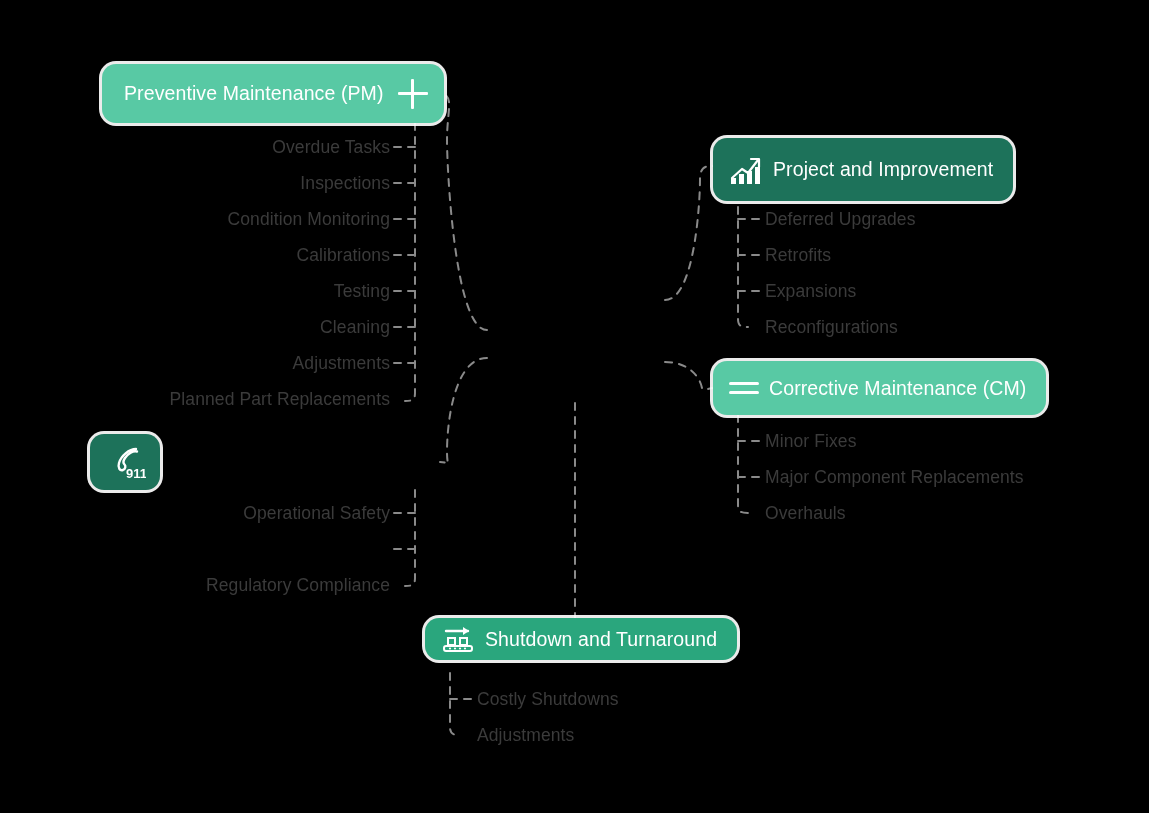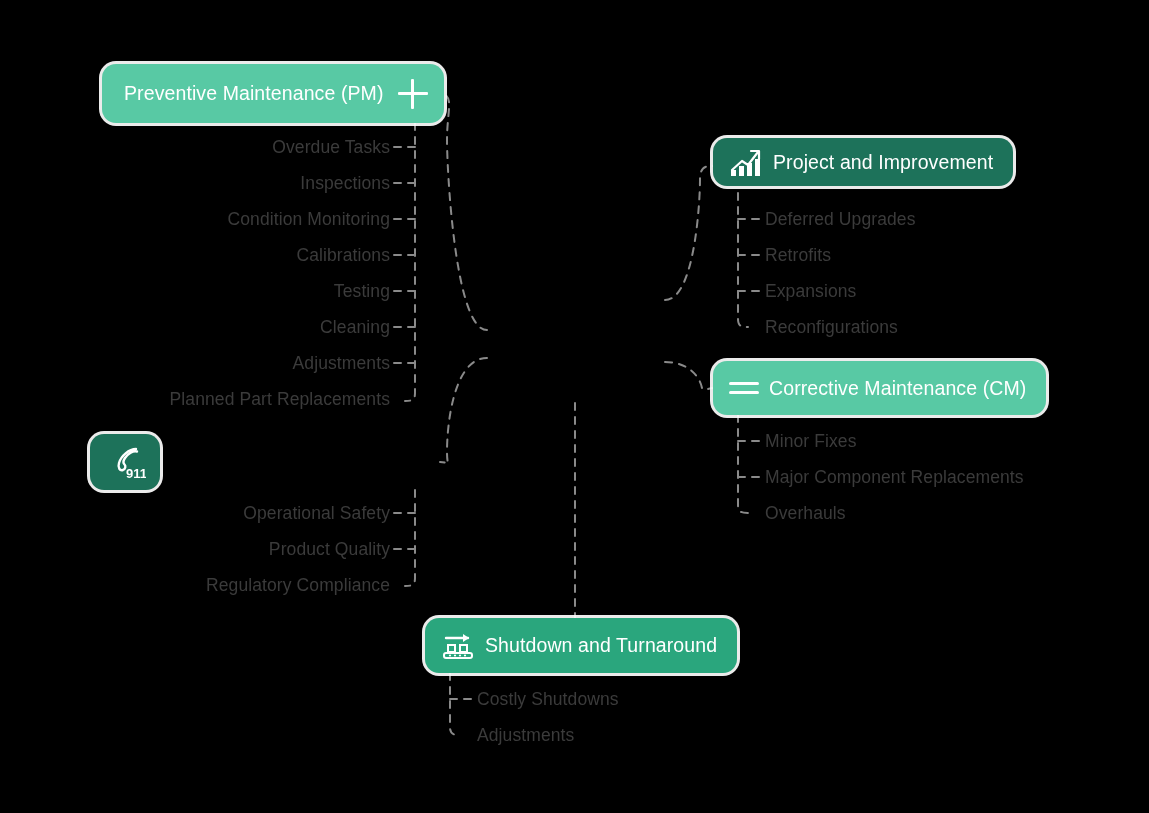--- a/index.html
+++ b/index.html
@@ -32,23 +32,23 @@
     box-shadow:none;
   }
   #center-node .ctitle {
     margin-top:14px; font-size:19.5px; line-height:24px;
     text-align:center; color:#fff;
   }
 
   
   #pm-node   { left:102px; top:64px;  height:59px; padding:0 16px 0 22px; gap:14px; }
   #sc-node   { left:90px;  top:434px; height:56px; padding:0 14px 0 22px; gap:10px; }
-  #proj-node { left:713px; top:138px; height:48px; padding:0 20px 0 16px; gap:10px; }
+  #proj-node { left:713px; top:138px; height:63px; padding:0 20px 0 16px; gap:10px; }
   #cm-node   { left:713px; top:361px; height:54px; padding:0 20px 0 16px; gap:10px;align-items:center; }
-  #sd-node   { left:425px; top:618px; height:55px; padding:0 20px 0 16px; gap:10px; }
+  #sd-node   { left:425px; top:618px; height:42px; padding:0 20px 0 16px; gap:10px; }
 
   .subitem {
     position:absolute;
     font-size:17.5px;
     color:#3b3b3b;
     white-space:nowrap;
     letter-spacing:.1px;
   }
   .sub-right { text-align:right; }
   .sub-left  { text-align:left; }
@@ -132,21 +132,20 @@
     <span class="ico">
       <svg width="34" height="36" viewBox="0 0 34 36" xmlns="http://www.w3.org/2000/svg">
         <path d="M24,5 C17,5 9,12 7,19 C5.5,24 8,27 11,26 C13.5,25 14,22 12.5,20.5
                  C11,19 11,17 13,14 C16,9.5 21,6.5 25,7.5" fill="none" stroke="#fff" stroke-width="2.4" stroke-linecap="round"></path>
         <text x="14" y="34" font-family="Liberation Sans, sans-serif" font-size="13" font-weight="bold" fill="#fff">911</text>
       </svg>
     </span>
   </div>
 
   <div class="subitem sub-right" style="left:60px; top:503px; width:330px;">Operational Safety</div>
-  <div class="subitem sub-right" style="left:60px; top:539px; width:330px;">Product Quality</div>
   <div class="subitem sub-right" style="left:60px; top:575px; width:330px;">Regulatory Compliance</div>
 
   <div class="node" id="proj-node" style="background:#1D725A;">
     <span class="ico">
       <svg width="34" height="32" viewBox="0 0 34 32" xmlns="http://www.w3.org/2000/svg">
         <path d="M3,24 L13,15 L19,19 L29,6" fill="none" stroke="#fff" stroke-width="2.2" stroke-linecap="round" stroke-linejoin="round"></path>
         <path d="M22,5 L30,5 L30,13" fill="none" stroke="#fff" stroke-width="2.2" stroke-linecap="round" stroke-linejoin="round"></path>
         <rect x="2" y="24" width="5" height="6" fill="#fff"></rect>
         <rect x="10" y="20" width="5" height="10" fill="#fff"></rect>
         <rect x="18" y="17" width="5" height="13" fill="#fff"></rect>

